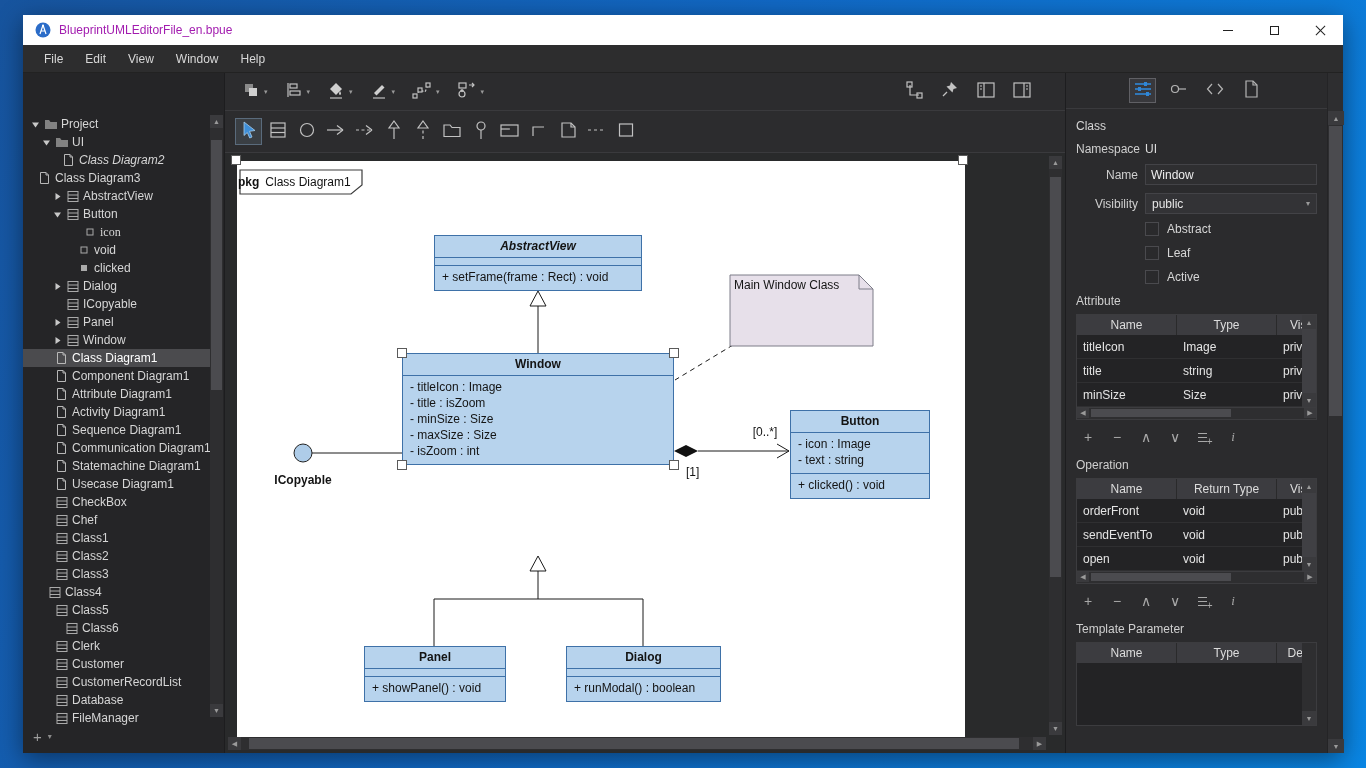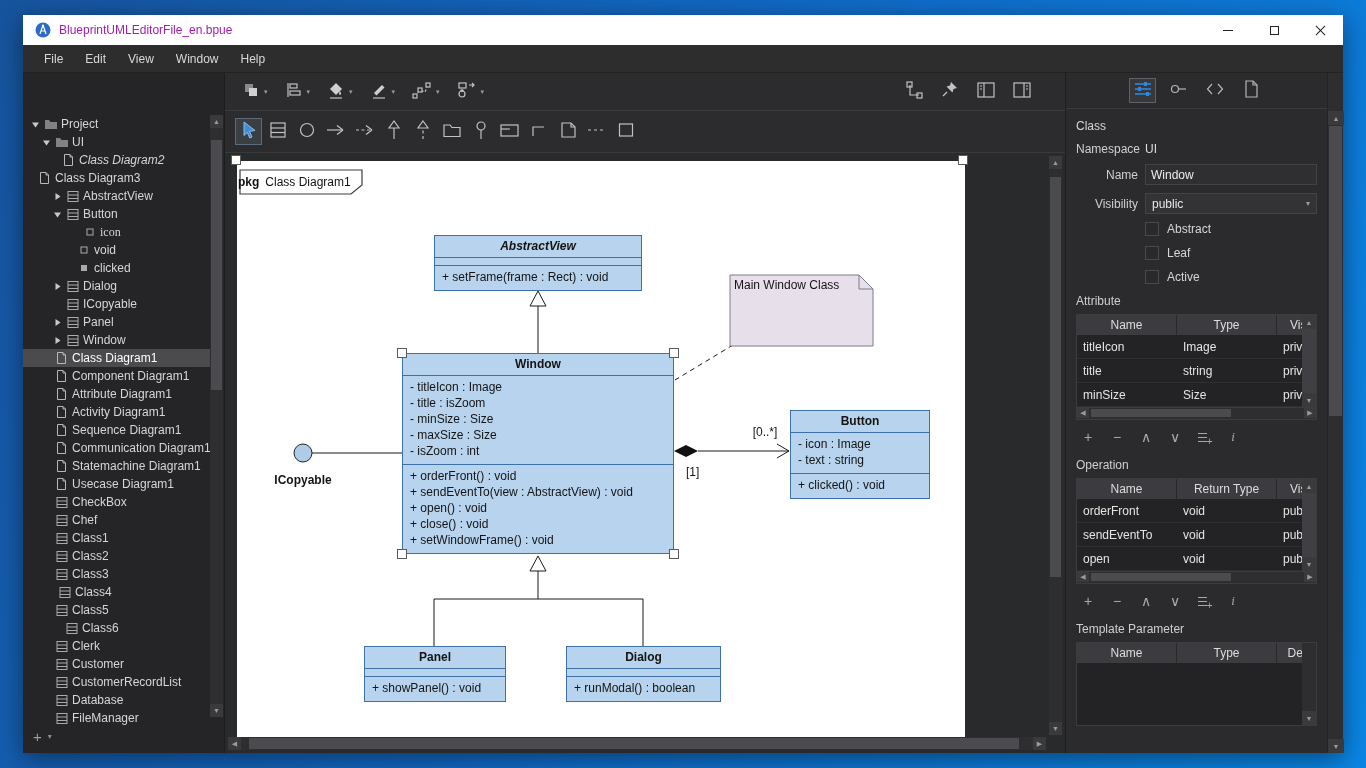--- a/index.html
+++ b/index.html
@@ -437,21 +437,21 @@
             <div class="tw-exp"></div>
             <div class="tw-icon">
               <svg width="14" height="13" viewBox="0 0 14 13" fill="none" stroke="#aaaaaa">
                 <rect x="2" y="1.5" width="10" height="10"></rect>
                 <line x1="2" y1="5" x2="12" y2="5"></line>
                 <line x1="2" y1="8.5" x2="12" y2="8.5"></line>
               </svg>
             </div>
             <div class="tree-label">Class3</div>
           </div>
-          <div class="tree-row" style="padding-left: 20px; text-align: right;">
+          <div class="tree-row" style="padding-left: 10px; text-align: right;">
             <div class="tw-exp"></div>
             <div class="tw-icon">
               <svg width="14" height="13" viewBox="0 0 14 13" fill="none" stroke="#aaaaaa">
                 <rect x="2" y="1.5" width="10" height="10"></rect>
                 <line x1="2" y1="5" x2="12" y2="5"></line>
                 <line x1="2" y1="8.5" x2="12" y2="8.5"></line>
               </svg>
             </div>
             <div class="tree-label">Class4</div>
           </div>
@@ -751,27 +751,20 @@
                 </div>
               </div>
               <div class="uml-class" style="left: 165px; top: 192px; width: 272px;">
                 <div class="uml-header">Window</div>
                 <div class="uml-comp">
                   <div class="uml-line">- titleIcon : Image</div>
                   <div class="uml-line">- title : isZoom</div>
                   <div class="uml-line">- minSize : Size</div>
                   <div class="uml-line">- maxSize : Size</div>
                   <div class="uml-line">- isZoom : int</div>
-                </div>
-                <div class="uml-comp">
-                  <div class="uml-line">+ orderFront() : void</div>
-                  <div class="uml-line">+ sendEventTo(view : AbstractView) : void</div>
-                  <div class="uml-line">+ open() : void</div>
-                  <div class="uml-line">+ close() : void</div>
-                  <div class="uml-line">+ setWindowFrame() : void</div>
                 </div>
                 <div class="handle" style="left: -6px; top: -6px;"></div>
                 <div class="handle" style="right: -6px; top: -6px;"></div>
                 <div class="handle" style="left: -6px; bottom: -6px;"></div>
                 <div class="handle" style="right: -6px; bottom: -6px;"></div>
               </div>
               <div class="uml-class" style="left: 553px; top: 249px; width: 140px;">
                 <div class="uml-header">Button</div>
                 <div class="uml-comp">
                   <div class="uml-line">- icon : Image</div>

